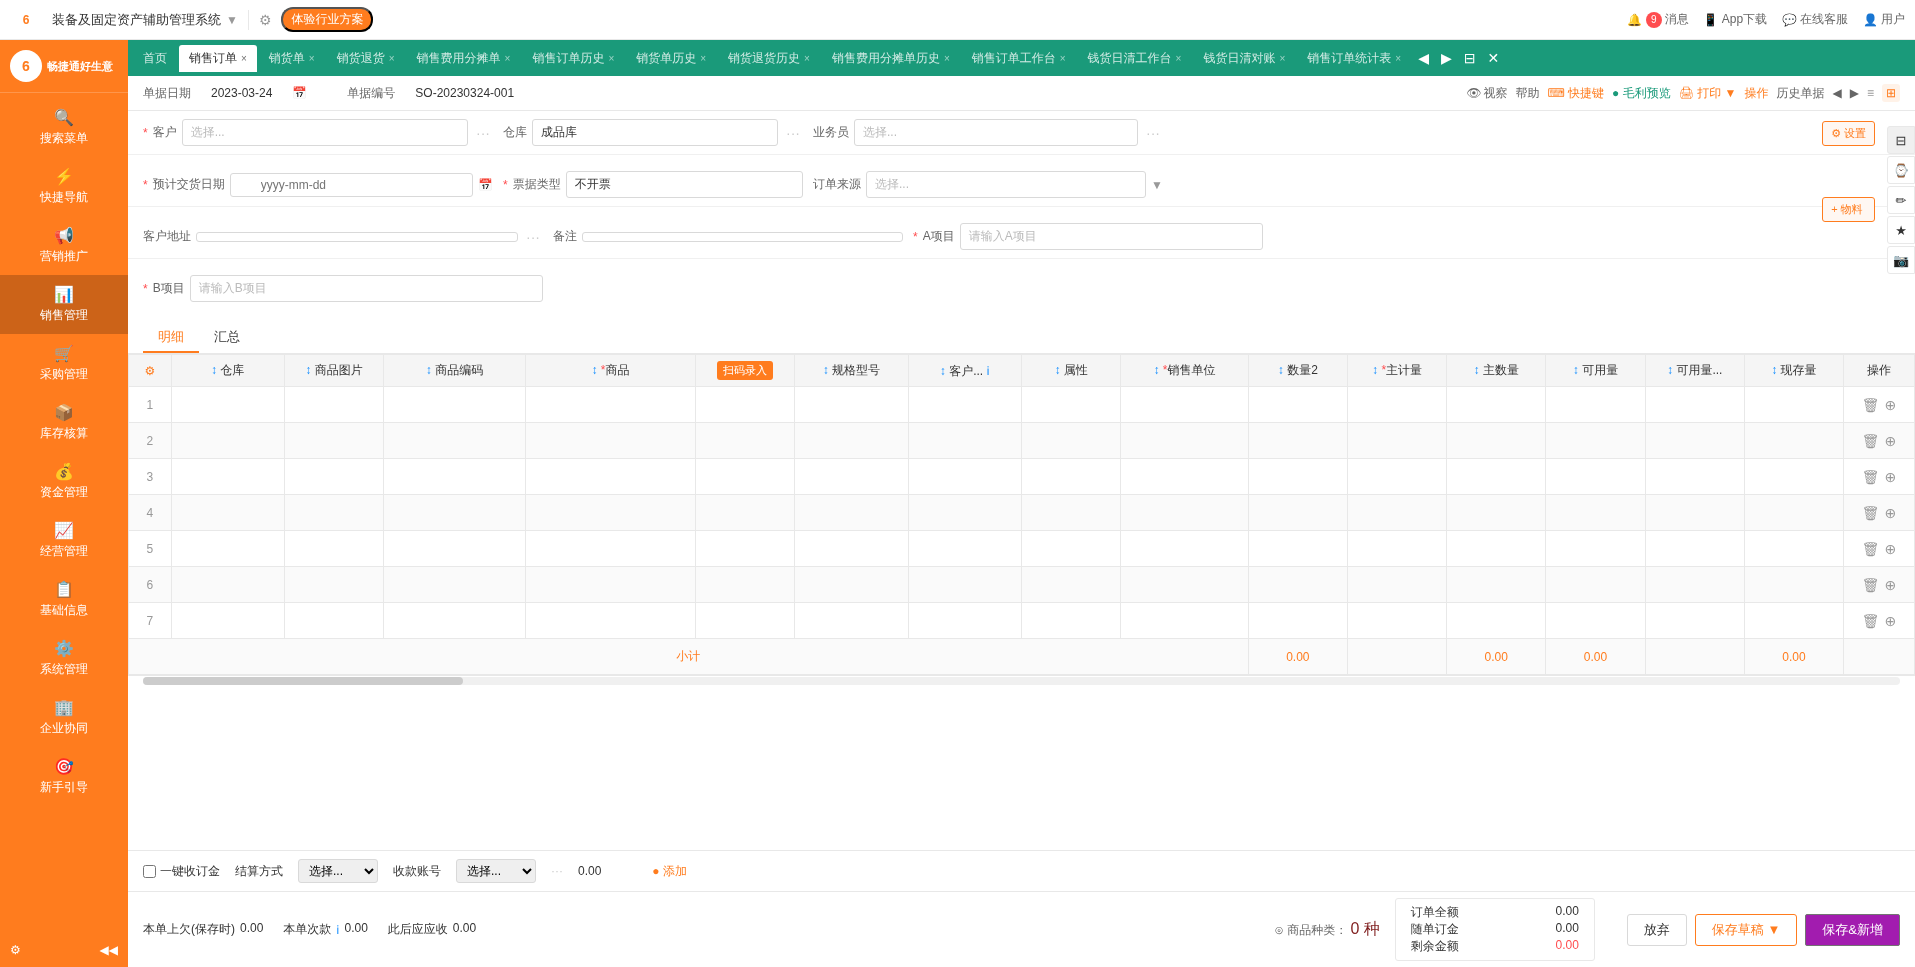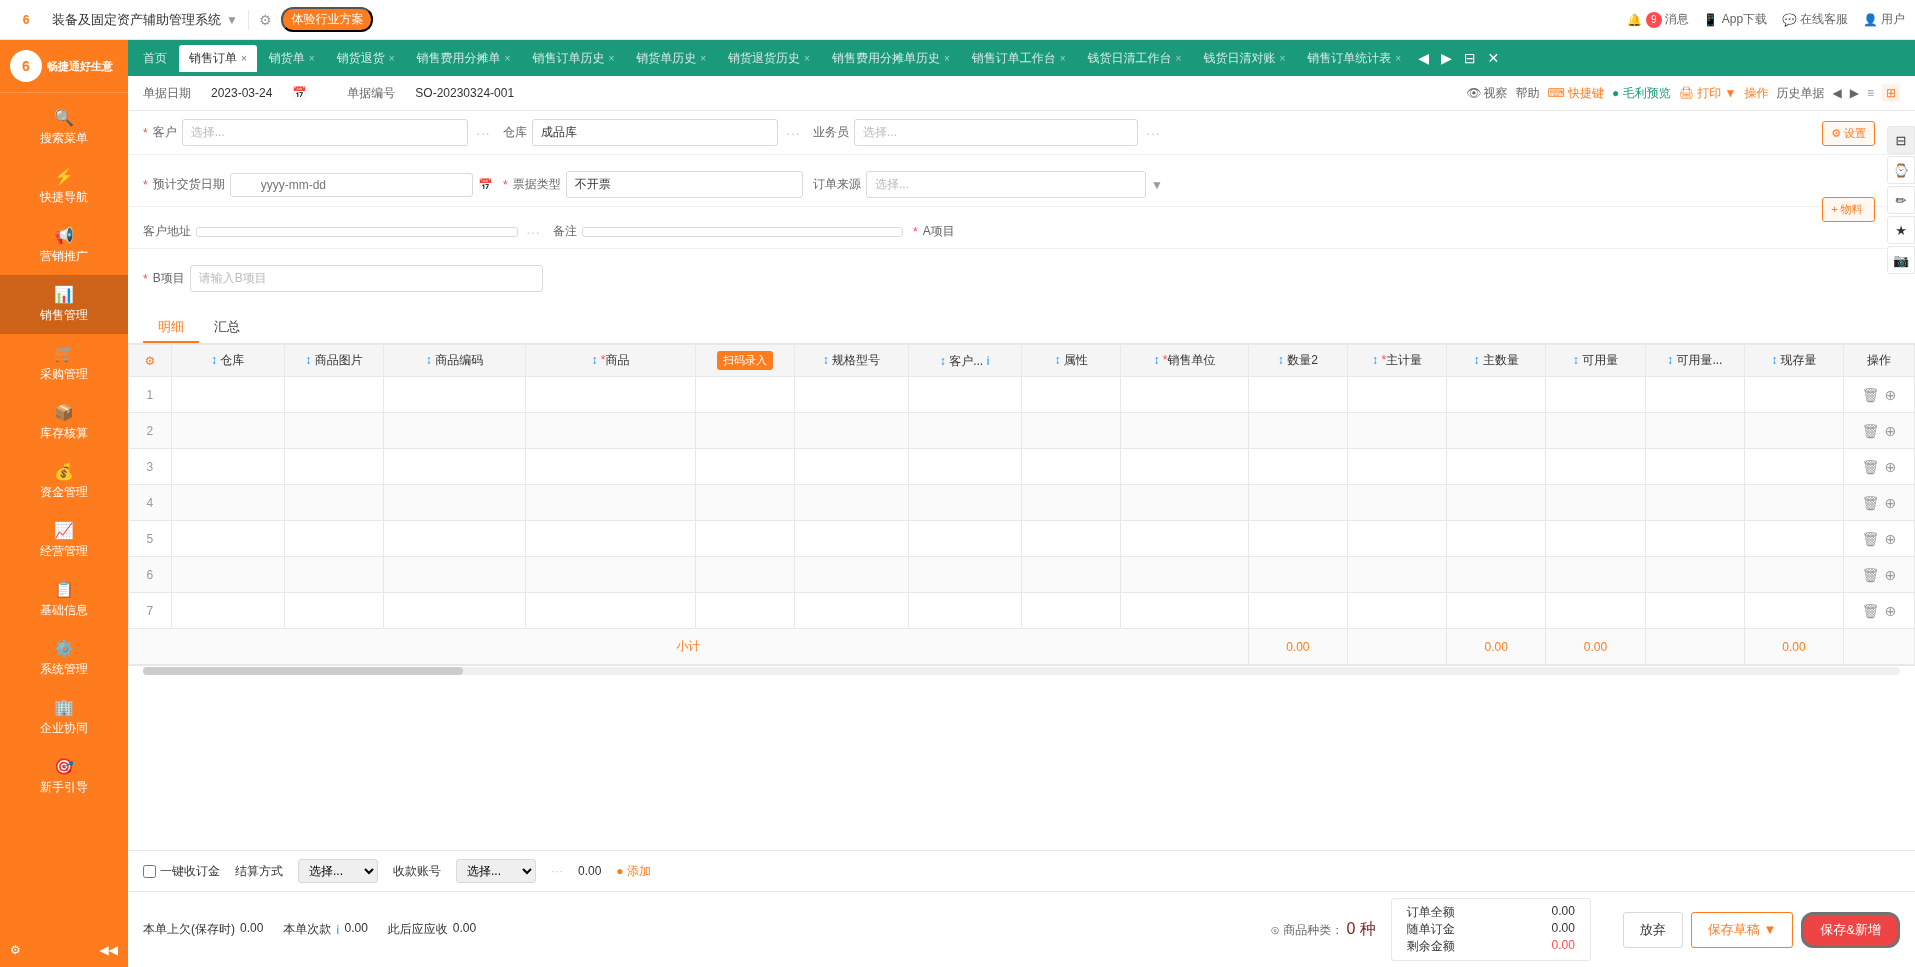--- a/index.html
+++ b/index.html
@@ -68,32 +68,32 @@
 
     
     .scrollbar-row { height: 10px; background: #fff; border-top: 1px solid #e8e8e8; }
     .scrollbar-track { height: 8px; background: #f0f0f0; margin: 1px 15px; border-radius: 4px; }
     .scrollbar-thumb { height: 8px; width: 320px; background: #ccc; border-radius: 4px; }
 
     
     .bottom-form { background: #fff; padding: 8px 15px; border-top: 1px solid #e8e8e8; display: flex; align-items: center; gap: 15px; }
     .checkbox-label { display: flex; align-items: center; gap: 4px; cursor: pointer; }
     .select-inline { border: 1px solid #d9d9d9; border-radius: 3px; padding: 3px 6px; font-size: 12px; min-width: 80px; }
-    .add-btn { color: #ff7c1e; cursor: pointer; }
+    .add-btn { color: #ff7c1e; cursor: pointer; margin-left: 36px; }
 
     
     .bottom-bar { background: #fff; padding: 6px 15px; border-top: 1px solid #e8e8e8; display: flex; align-items: center; }
     .bottom-stats { display: flex; gap: 20px; font-size: 12px; color: #333; }
     .bottom-stats-item { display: flex; gap: 5px; }
     .bottom-stats-value { color: #333; }
     .summary-row { display: flex; justify-content: space-between; gap: 30px; }
     .action-btns { display: flex; gap: 8px; padding-left: 17px; }
     .btn-discard { border: 1px solid #d9d9d9; background: #fff; border-radius: 3px; padding: 6px 16px; cursor: pointer; font-size: 13px; color: #333; }
     .btn-draft { border: 1px solid #ff7c1e; background: #fff; border-radius: 3px; padding: 6px 16px; cursor: pointer; font-size: 13px; color: #ff7c1e; }
-    .btn-save { background: #ef4444; border: 3px solid #737373; border-radius: 12px; padding: 6px 16px; cursor: pointer; font-size: 13px; color: #fff; }
+    .btn-save { background: #a21caf; border: 1px solid #737373; border-radius: 2px; padding: 6px 16px; cursor: pointer; font-size: 13px; color: #fff; }
 
     
     .content-inner { flex: 1; display: flex; flex-direction: column; overflow: hidden; position: relative; }
     .right-float-btn { width: 28px; height: 28px; background: #fff; border: 1px solid #e8e8e8; display: flex; align-items: center; justify-content: center; cursor: pointer; font-size: 13px; }
 
     .form-section { background: #fff; }
     .content-scroll { flex: 1; overflow-y: auto; display: flex; flex-direction: column; }
 
     .product-count { color: #7f1d1d; font-size: 16px; }
   </style>
@@ -367,20 +367,21 @@
                 <div class="form-field-input" style="min-width:250px;"></div>
                 <span class="form-field-more">···</span>
               </div>
               <div class="form-field" style="max-width:350px;">
                 <span class="form-field-label">备注</span>
                 <div class="form-field-input" style="min-width:250px;"></div>
               </div>
               <div class="form-field" style="max-width:350px;">
                 <span class="form-field-label" style="color:#ff4d4f;">*</span>
                 <span class="form-field-label">A项目</span>
+                <div class="form-field-input placeholder" style="min-width:200px;">请输入A项目</div>
               </div>
             </div>
 
             <div class="form-row" style="padding: 8px 15px;">
               <div class="form-field" style="max-width:400px;">
                 <span class="form-field-label" style="color:#ff4d4f;">*</span>
                 <span class="form-field-label">B项目</span>
                 <div class="form-field-input placeholder" style="min-width:250px;">请输入B项目</div>
               </div>
             </div>

